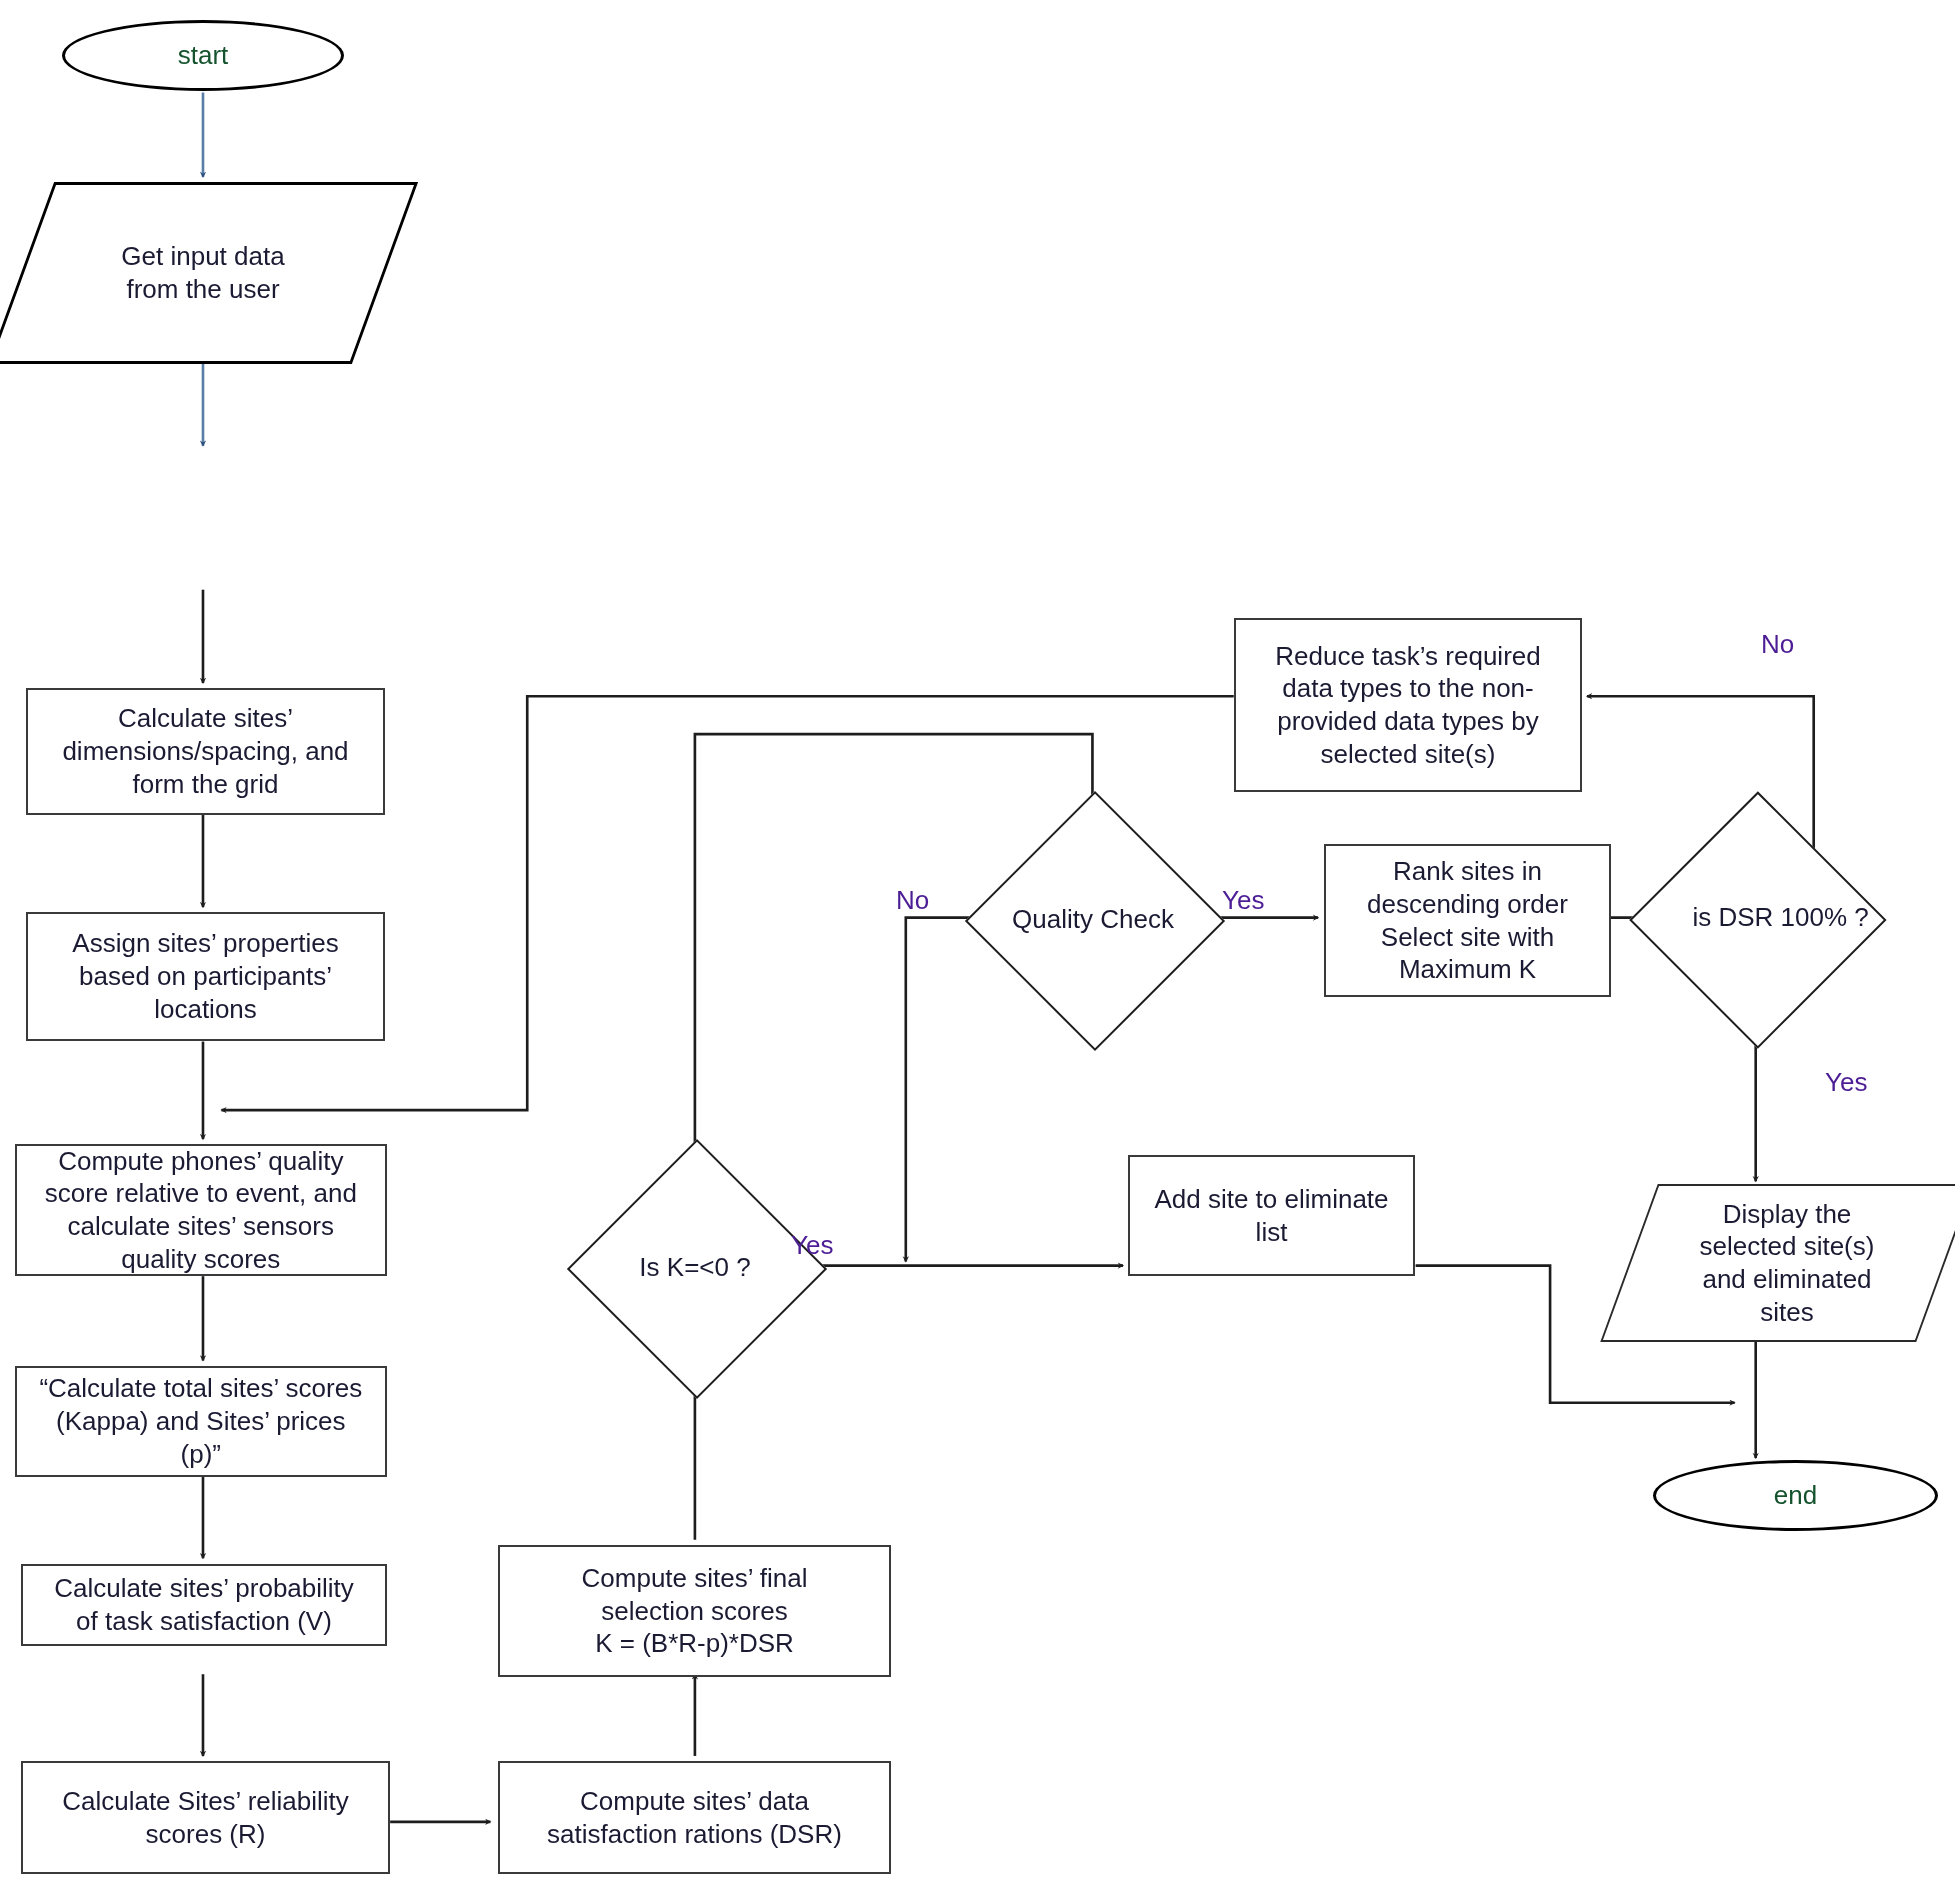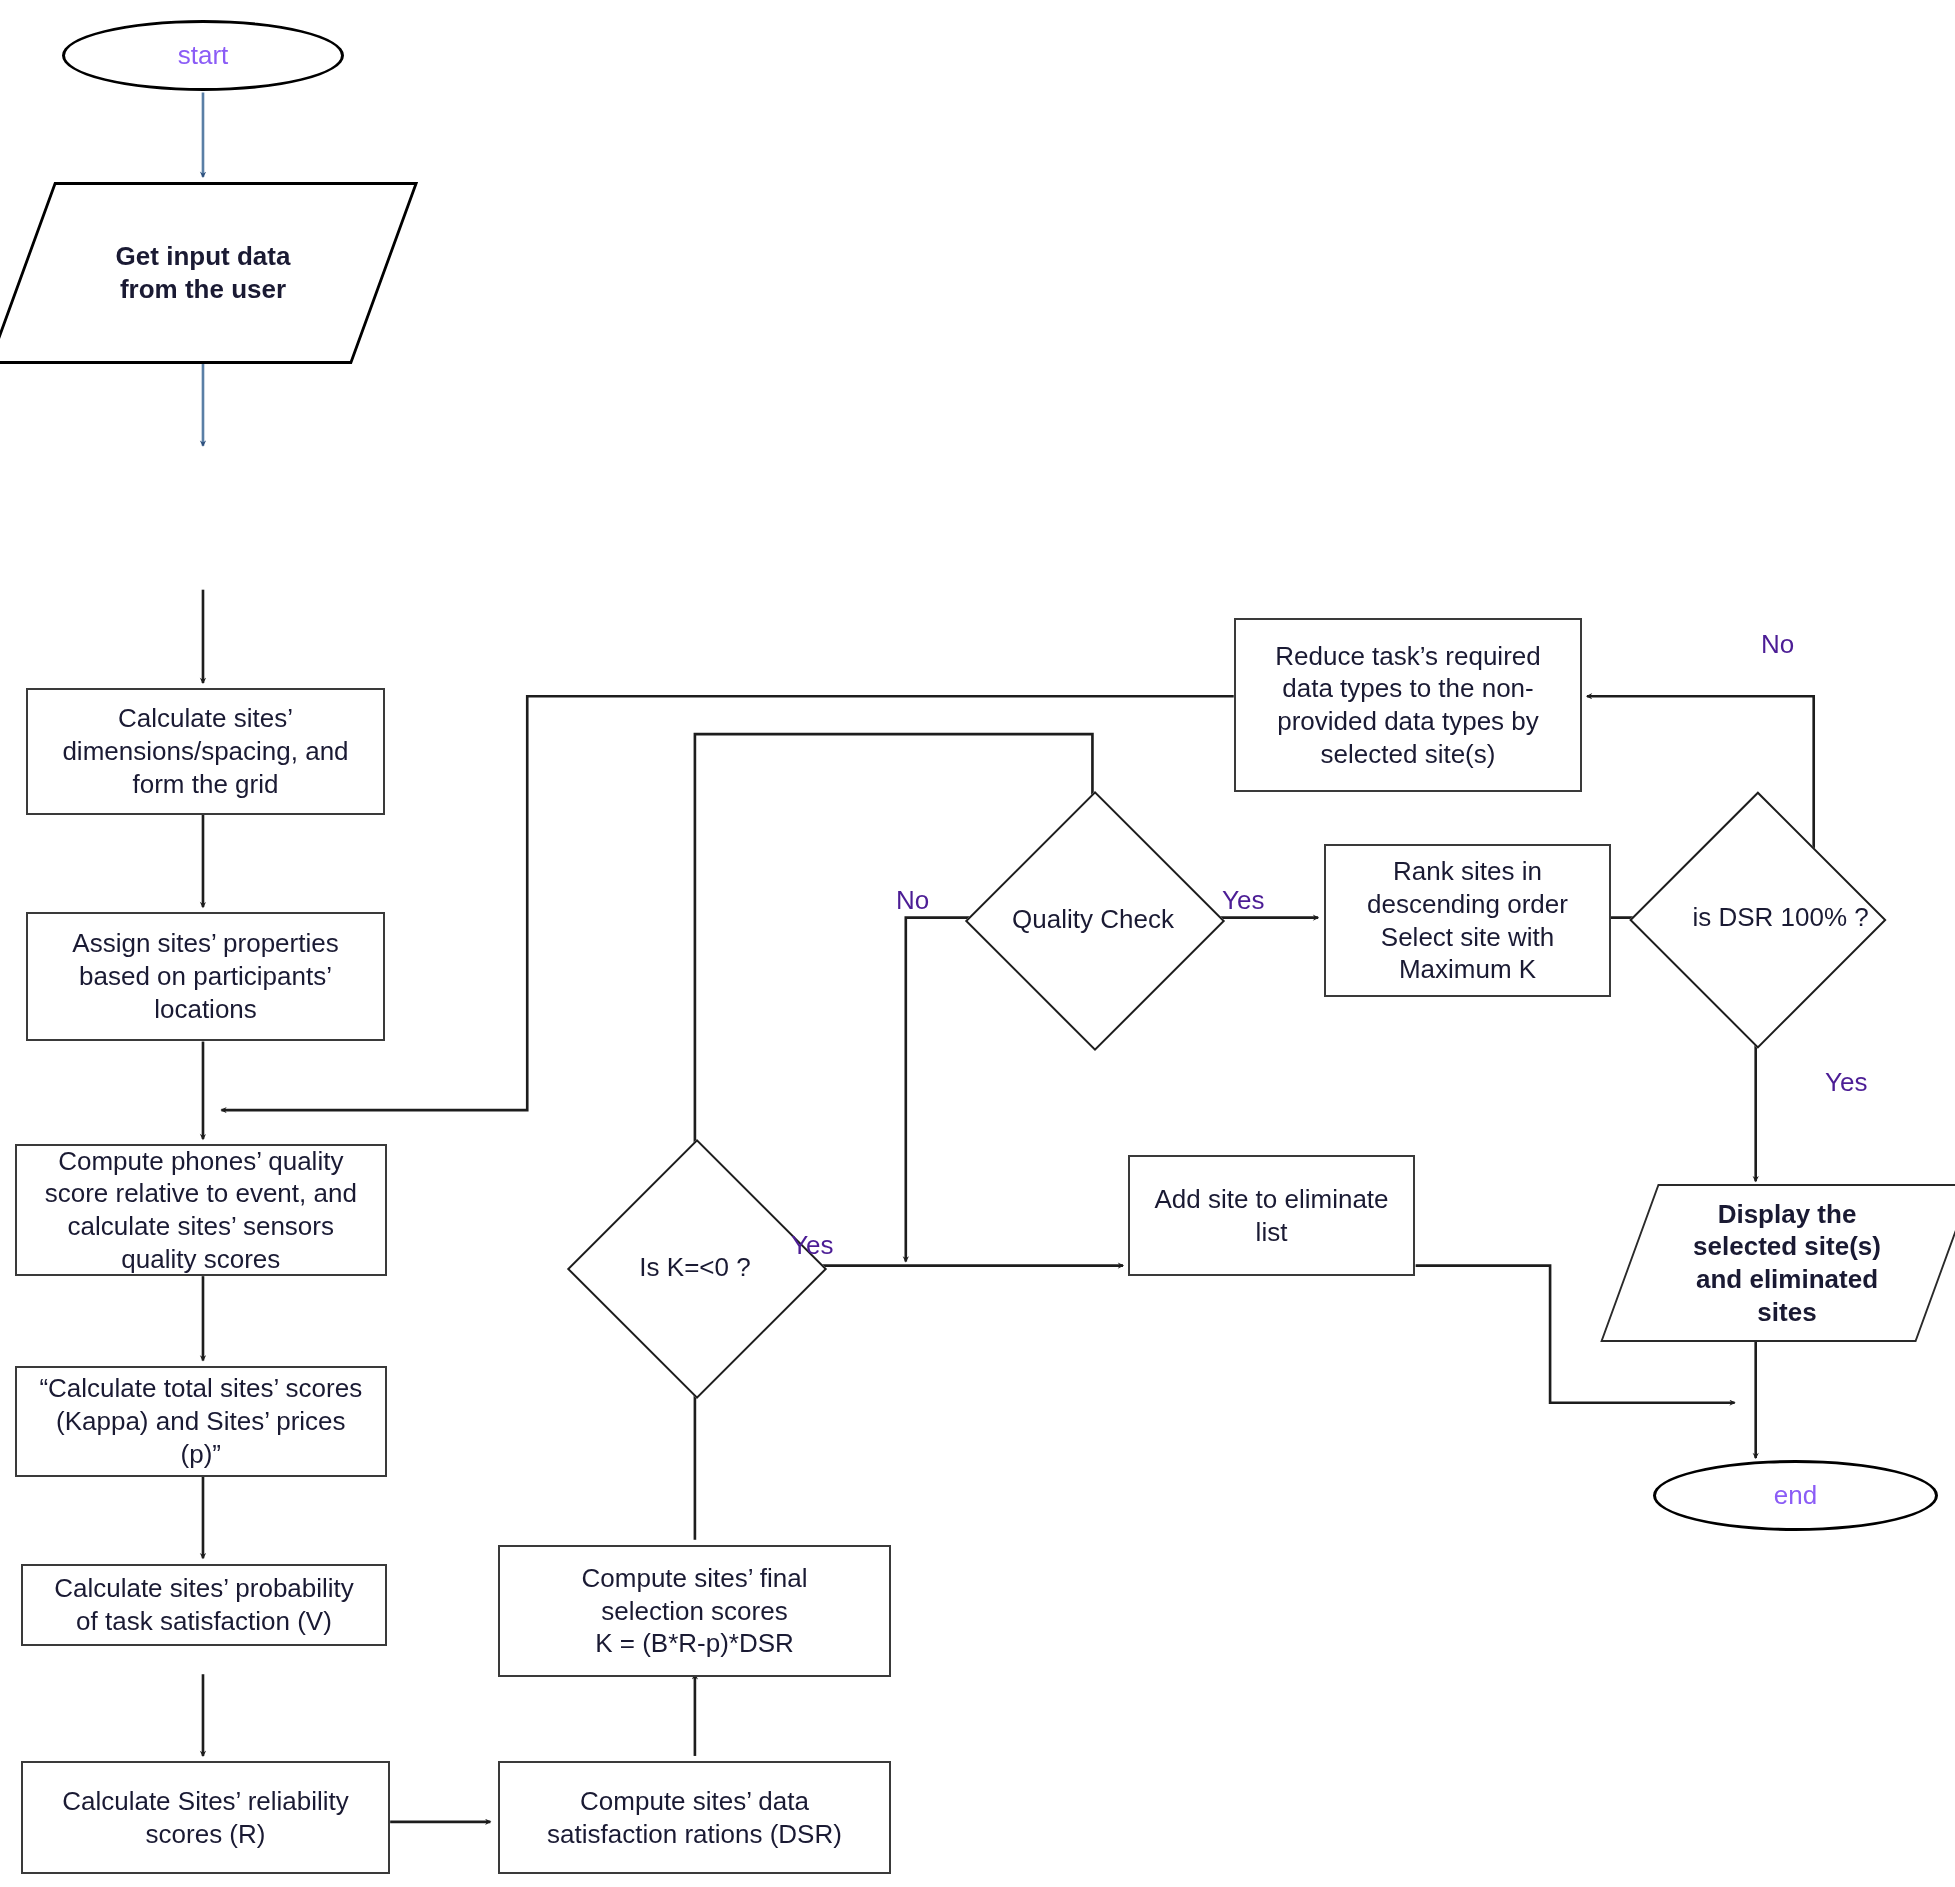--- a/index.html
+++ b/index.html
@@ -39,34 +39,33 @@
     width: 100%;
     padding: 0 5.3px;
     white-space: pre-line;
   }
   
   .n-terminator {
     border: 3.7px solid #000000;
     border-radius: 50%;
     background: #ffffff;
     font-size: 26px;
-    color: #8b5cf6;
+    color: #14532d;
   }
   
   .n-process {
     border: 2.6px solid #3a3a3a;
     background: #ffffff;
     font-size: 26px;
   }
   
   .n-io {
     background: transparent;
     font-size: 26px;
     border: none;
-    font-weight: bold;
   }
   .n-io .skew {
     position: absolute;
     left: 0; top: 0; right: 0; bottom: 0;
     border: 3.7px solid #000000;
     background: #ffffff;
     transform: skewX(-20deg);
     z-index: 0;
   }
   .n-io.thin .skew {

